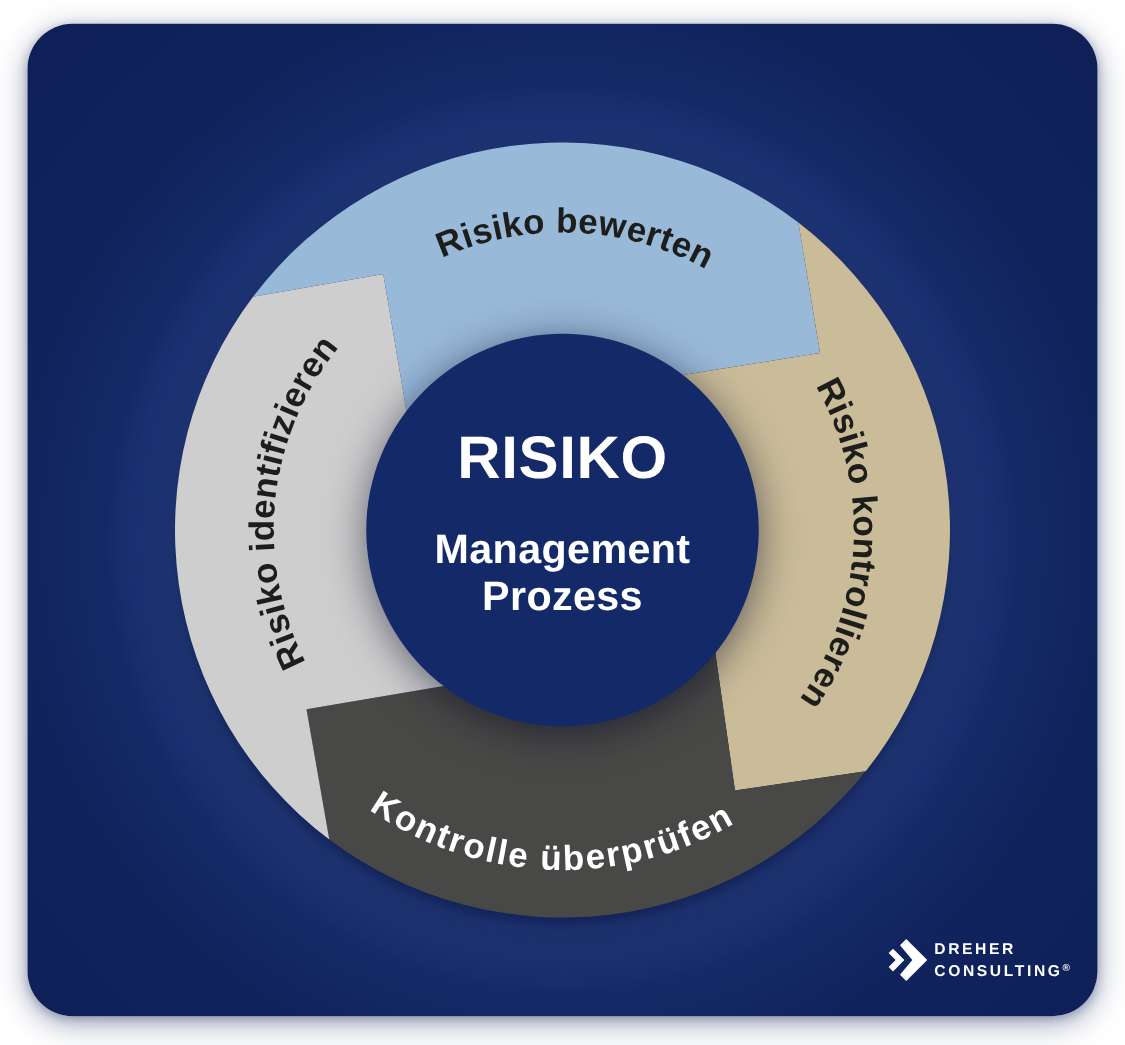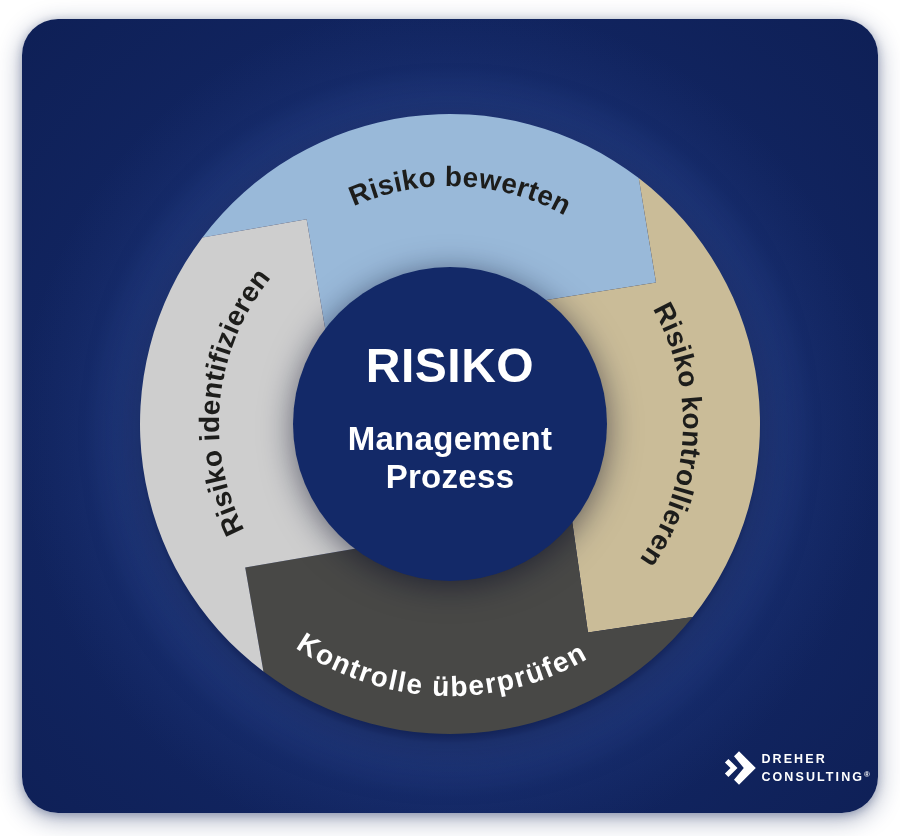--- a/index.html
+++ b/index.html
@@ -20,21 +20,21 @@
   .t-title{
     fill:#ffffff;font-size:48px;font-weight:700;text-anchor:middle;
     letter-spacing:0.5px;font-family:"Liberation Sans",sans-serif;
   }
   .t-sub{
     fill:#ffffff;font-size:33px;font-weight:700;text-anchor:middle;
     letter-spacing:0.3px;font-family:"Liberation Sans",sans-serif;
   }
   .seg-label{font-family:"Liberation Sans",sans-serif;font-weight:700;font-size:28px;}
   .logo{
-    position:absolute;right:8px;bottom:27px;
+    position:absolute;right:22px;bottom:27px;
     display:flex;align-items:center;gap:4px;color:#ffffff;justify-content:space-between;
   }
   .logo-icon{width:36px;height:36px;flex:0 0 auto;}
   .logo-text{
     font-weight:700;font-size:12.5px;line-height:15px;letter-spacing:2.1px;
     white-space:nowrap;
   }
   .reg{font-size:8px;letter-spacing:0;vertical-align:4px;font-weight:700;}
 </style>
 </head>

